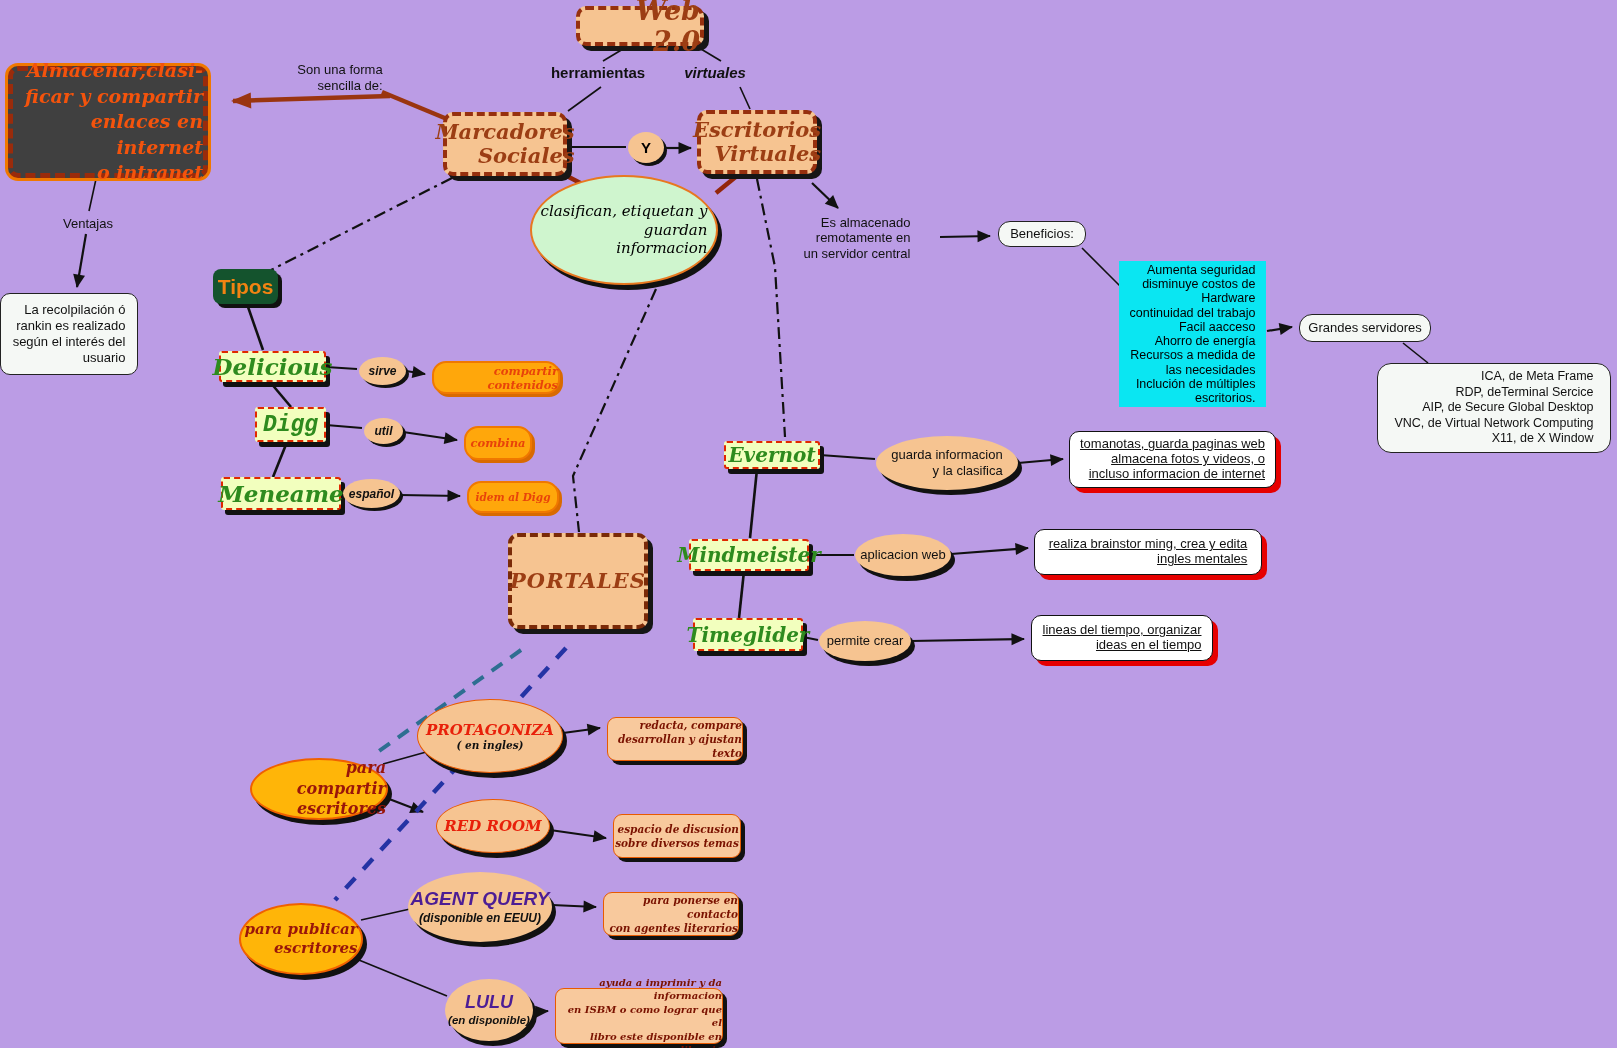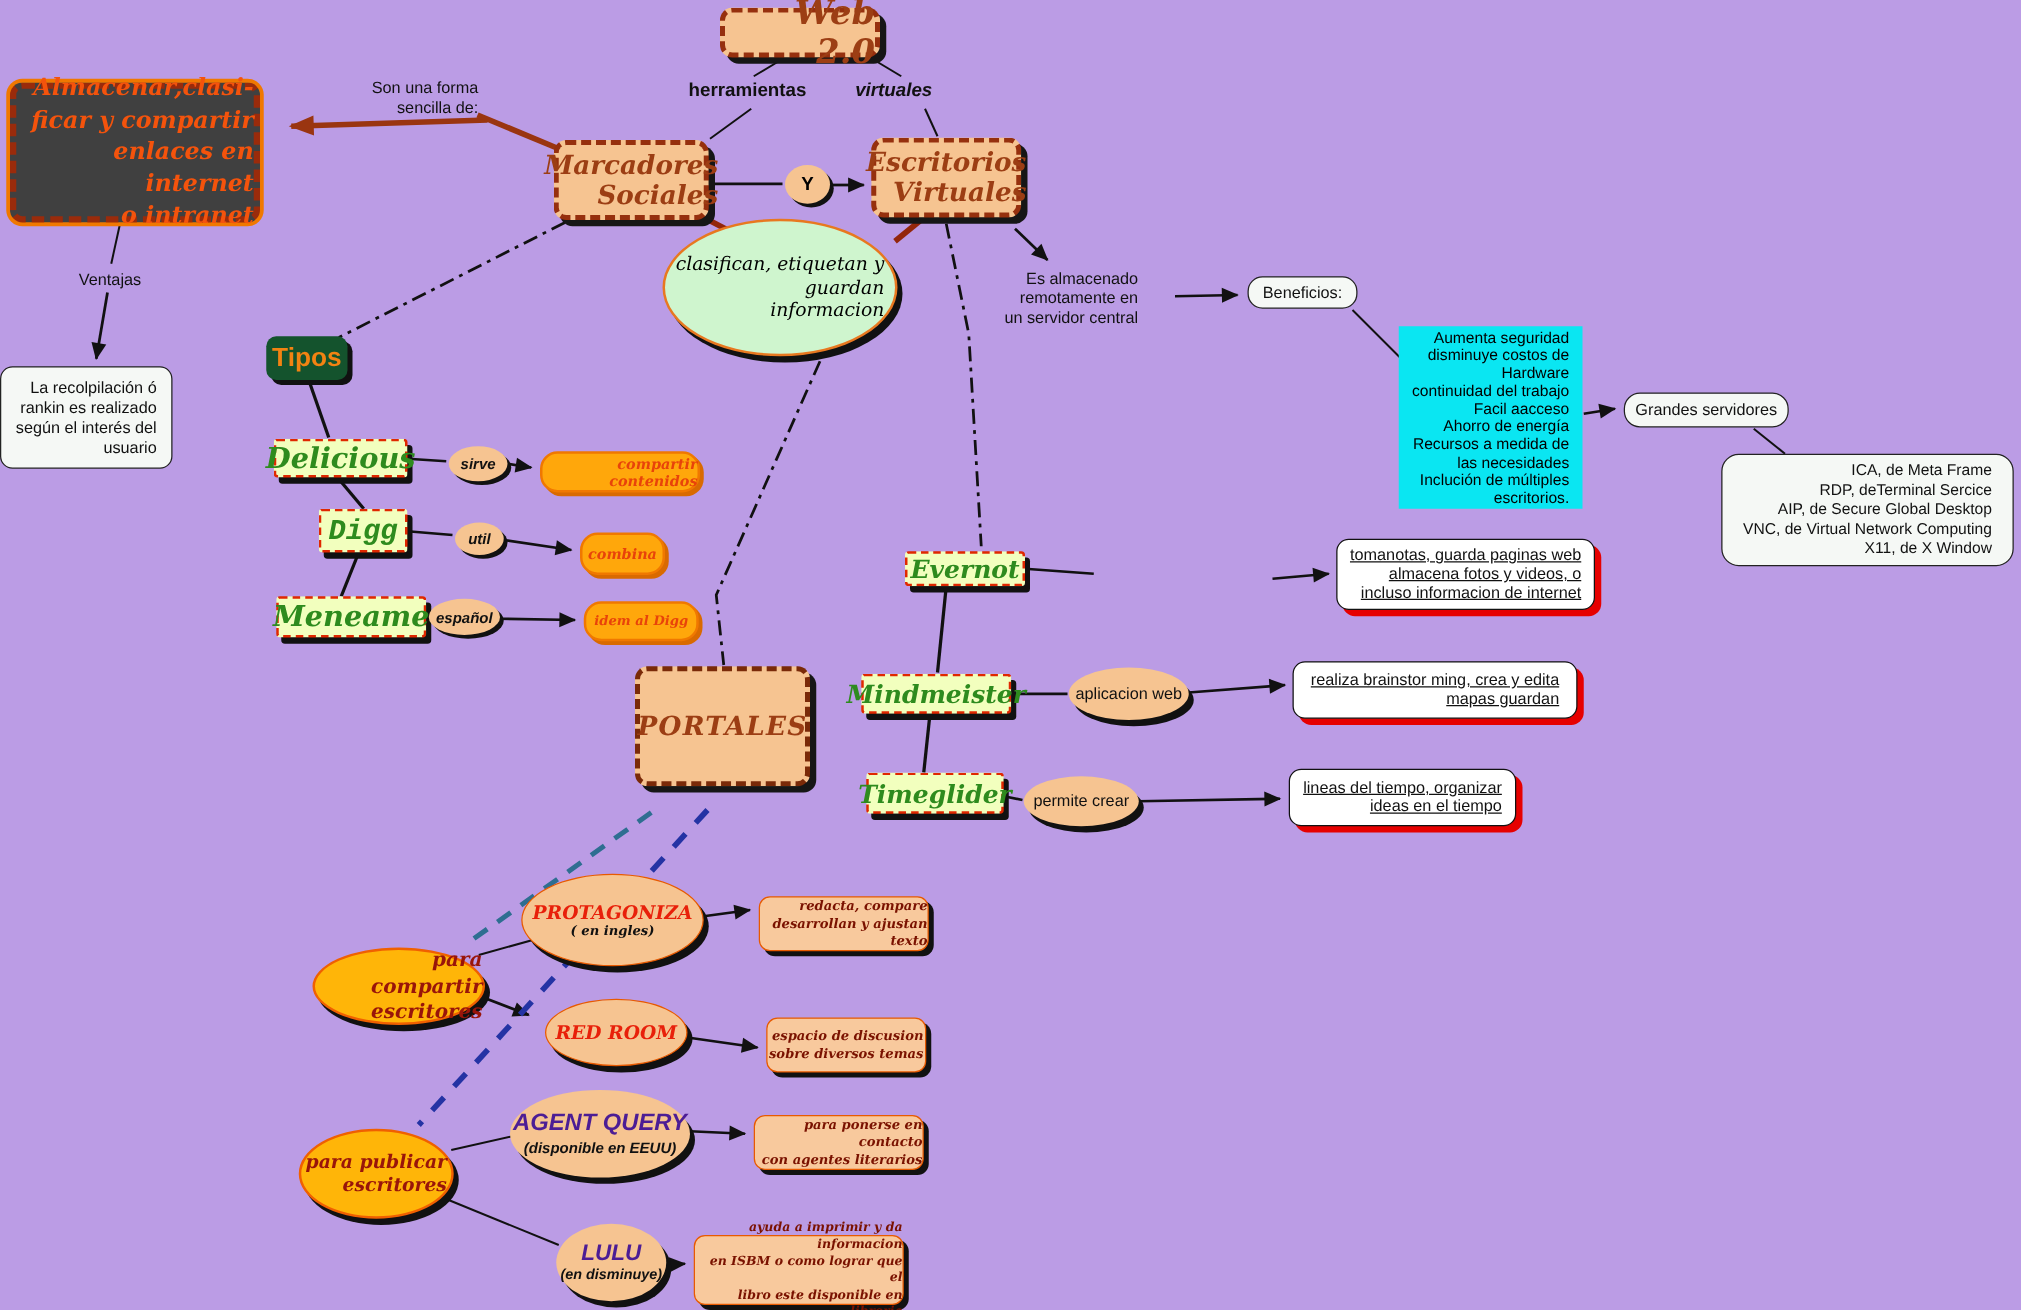--- a/index.html
+++ b/index.html
@@ -233,35 +233,39 @@
     <span class="pre">ICA, de Meta Frame
 RDP, deTerminal Sercice
 AIP, de Secure Global Desktop
 VNC, de Virtual Network Computing
 X11, de X Window</span>
   </div>
 
   <div class="node yg" style="left:724px;top:441px;width:96px;height:28px;font-size:20px;">
     <span>Evernot</span>
   </div>
+  <div class="node pellipse" style="left:876px;top:436px;width:142px;height:54px;font-size:13px;">
+    <span class="pre">guarda informacion
+y la clasifica</span>
+  </div>
   <div class="node amber" style="left:1069px;top:431px;width:207px;height:57px;font-size:13px;">
     <span class="pre">tomanotas, guarda paginas web
 almacena fotos y videos, o
 incluso informacion de internet</span>
   </div>
 
   <div class="node yg" style="left:689px;top:539px;width:120px;height:32px;font-size:20px;">
     <span>Mindmeister</span>
   </div>
   <div class="node pellipse" style="left:855px;top:534px;width:96px;height:42px;font-size:13px;">
     <span class="pre">aplicacion web</span>
   </div>
   <div class="node amber" style="left:1034px;top:529px;width:228px;height:46px;font-size:13px;">
     <span class="pre">realiza brainstor ming, crea y edita
-mapas guardan</span>
+ingles mentales</span>
   </div>
 
   <div class="node yg" style="left:693px;top:618px;width:110px;height:33px;font-size:20px;">
     <span>Timeglider</span>
   </div>
   <div class="node pellipse" style="left:819px;top:621px;width:92px;height:40px;font-size:13px;">
     <span class="pre">permite crear</span>
   </div>
   <div class="node amber" style="left:1031px;top:615px;width:182px;height:46px;font-size:13px;">
     <span class="pre">lineas del tiempo, organizar
@@ -301,21 +305,21 @@
     <span class="magname" style="font-size:19px;">AGENT QUERY</span>
     <span class="subname" style="font-size:12px;">(disponible en EEUU)</span>
   </div>
   <div class="node pdesc" style="left:603px;top:892px;width:136px;height:44px;font-size:10.5px;">
     <span class="pre">para ponerse en contacto
 con agentes literarios</span>
   </div>
 
   <div class="node pellipse" style="left:445px;top:979px;width:88px;height:62px;">
     <span class="magname" style="font-size:18px;">LULU</span>
-    <span class="subname" style="font-size:11.5px;">(en disminuye)</span>
+    <span class="subname" style="font-size:11.5px;">(en disponible)</span>
   </div>
   <div class="node pdesc" style="left:555px;top:988px;width:168px;height:56px;font-size:10px;">
     <span class="pre">ayuda a imprimir y da informacion
 en ISBM o como lograr que el
 libro este disponible en libreria</span>
   </div>
 
 </div>
 
 </body></html>

